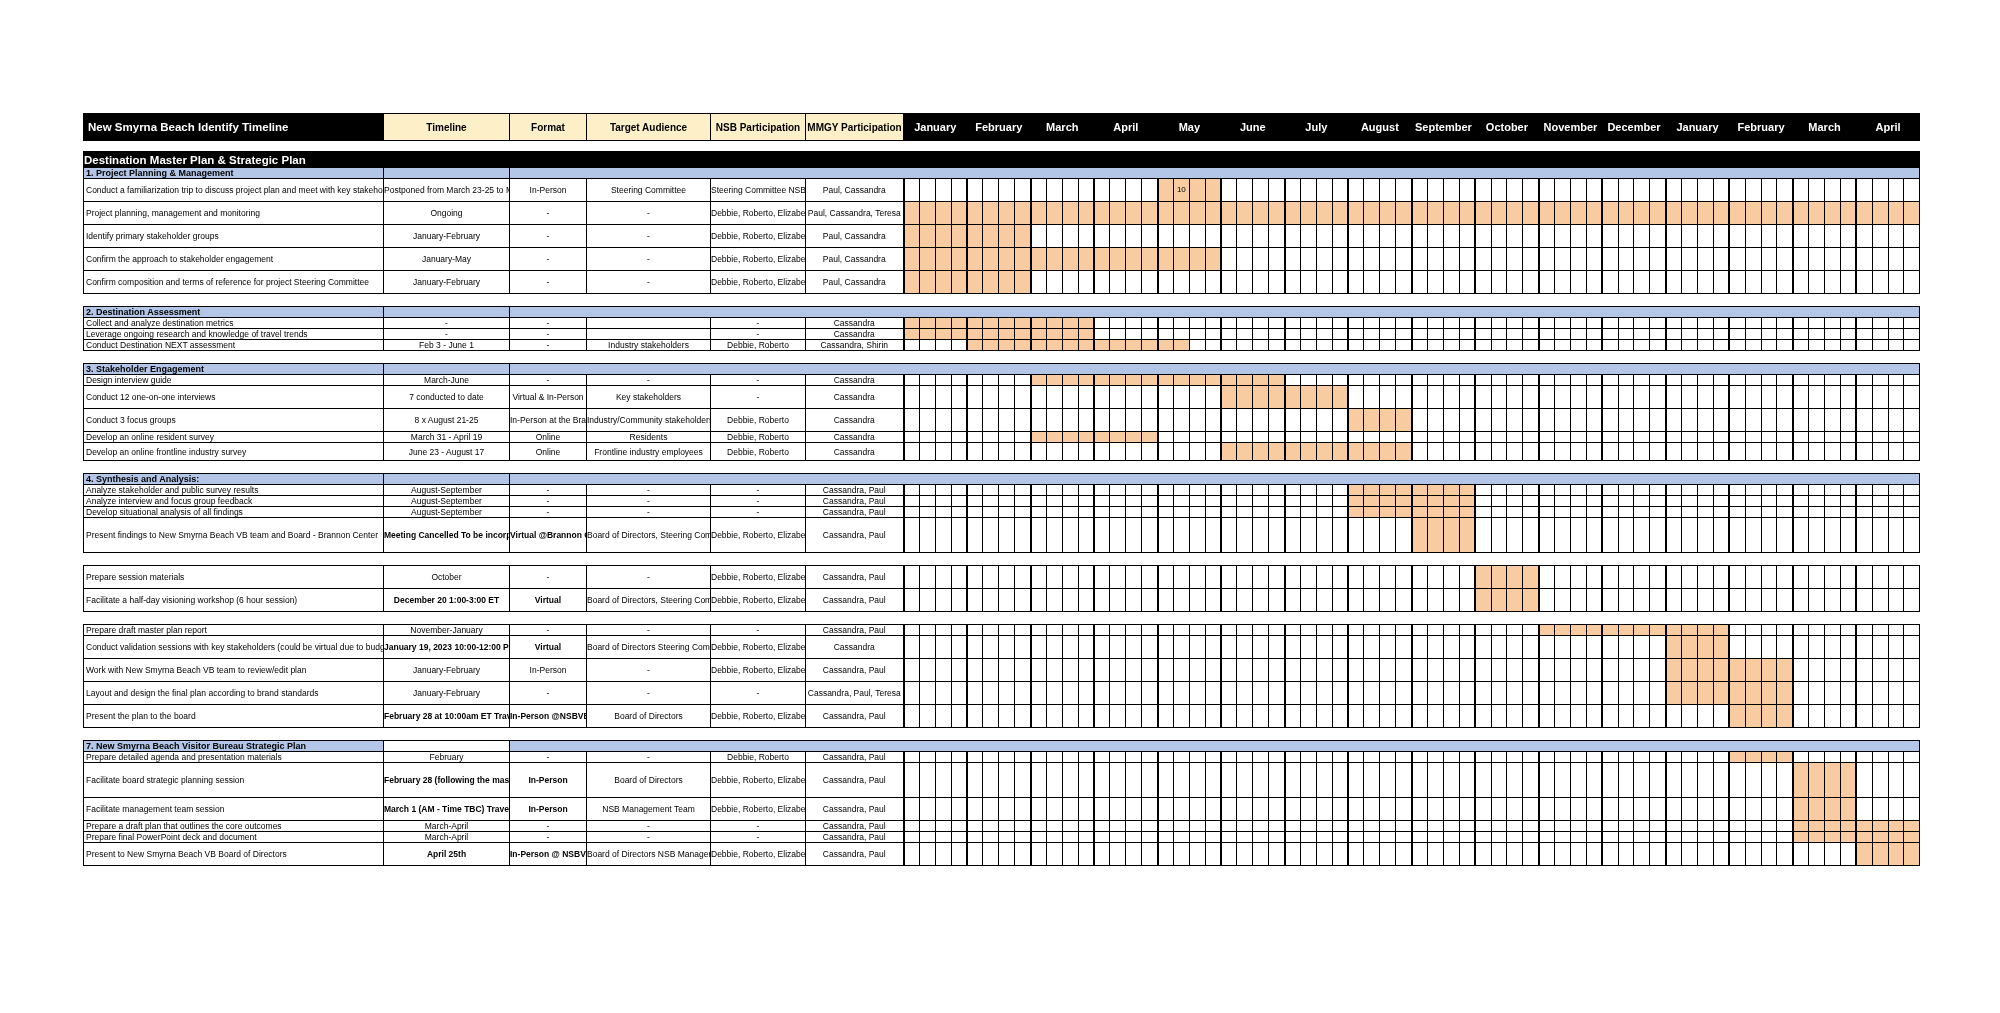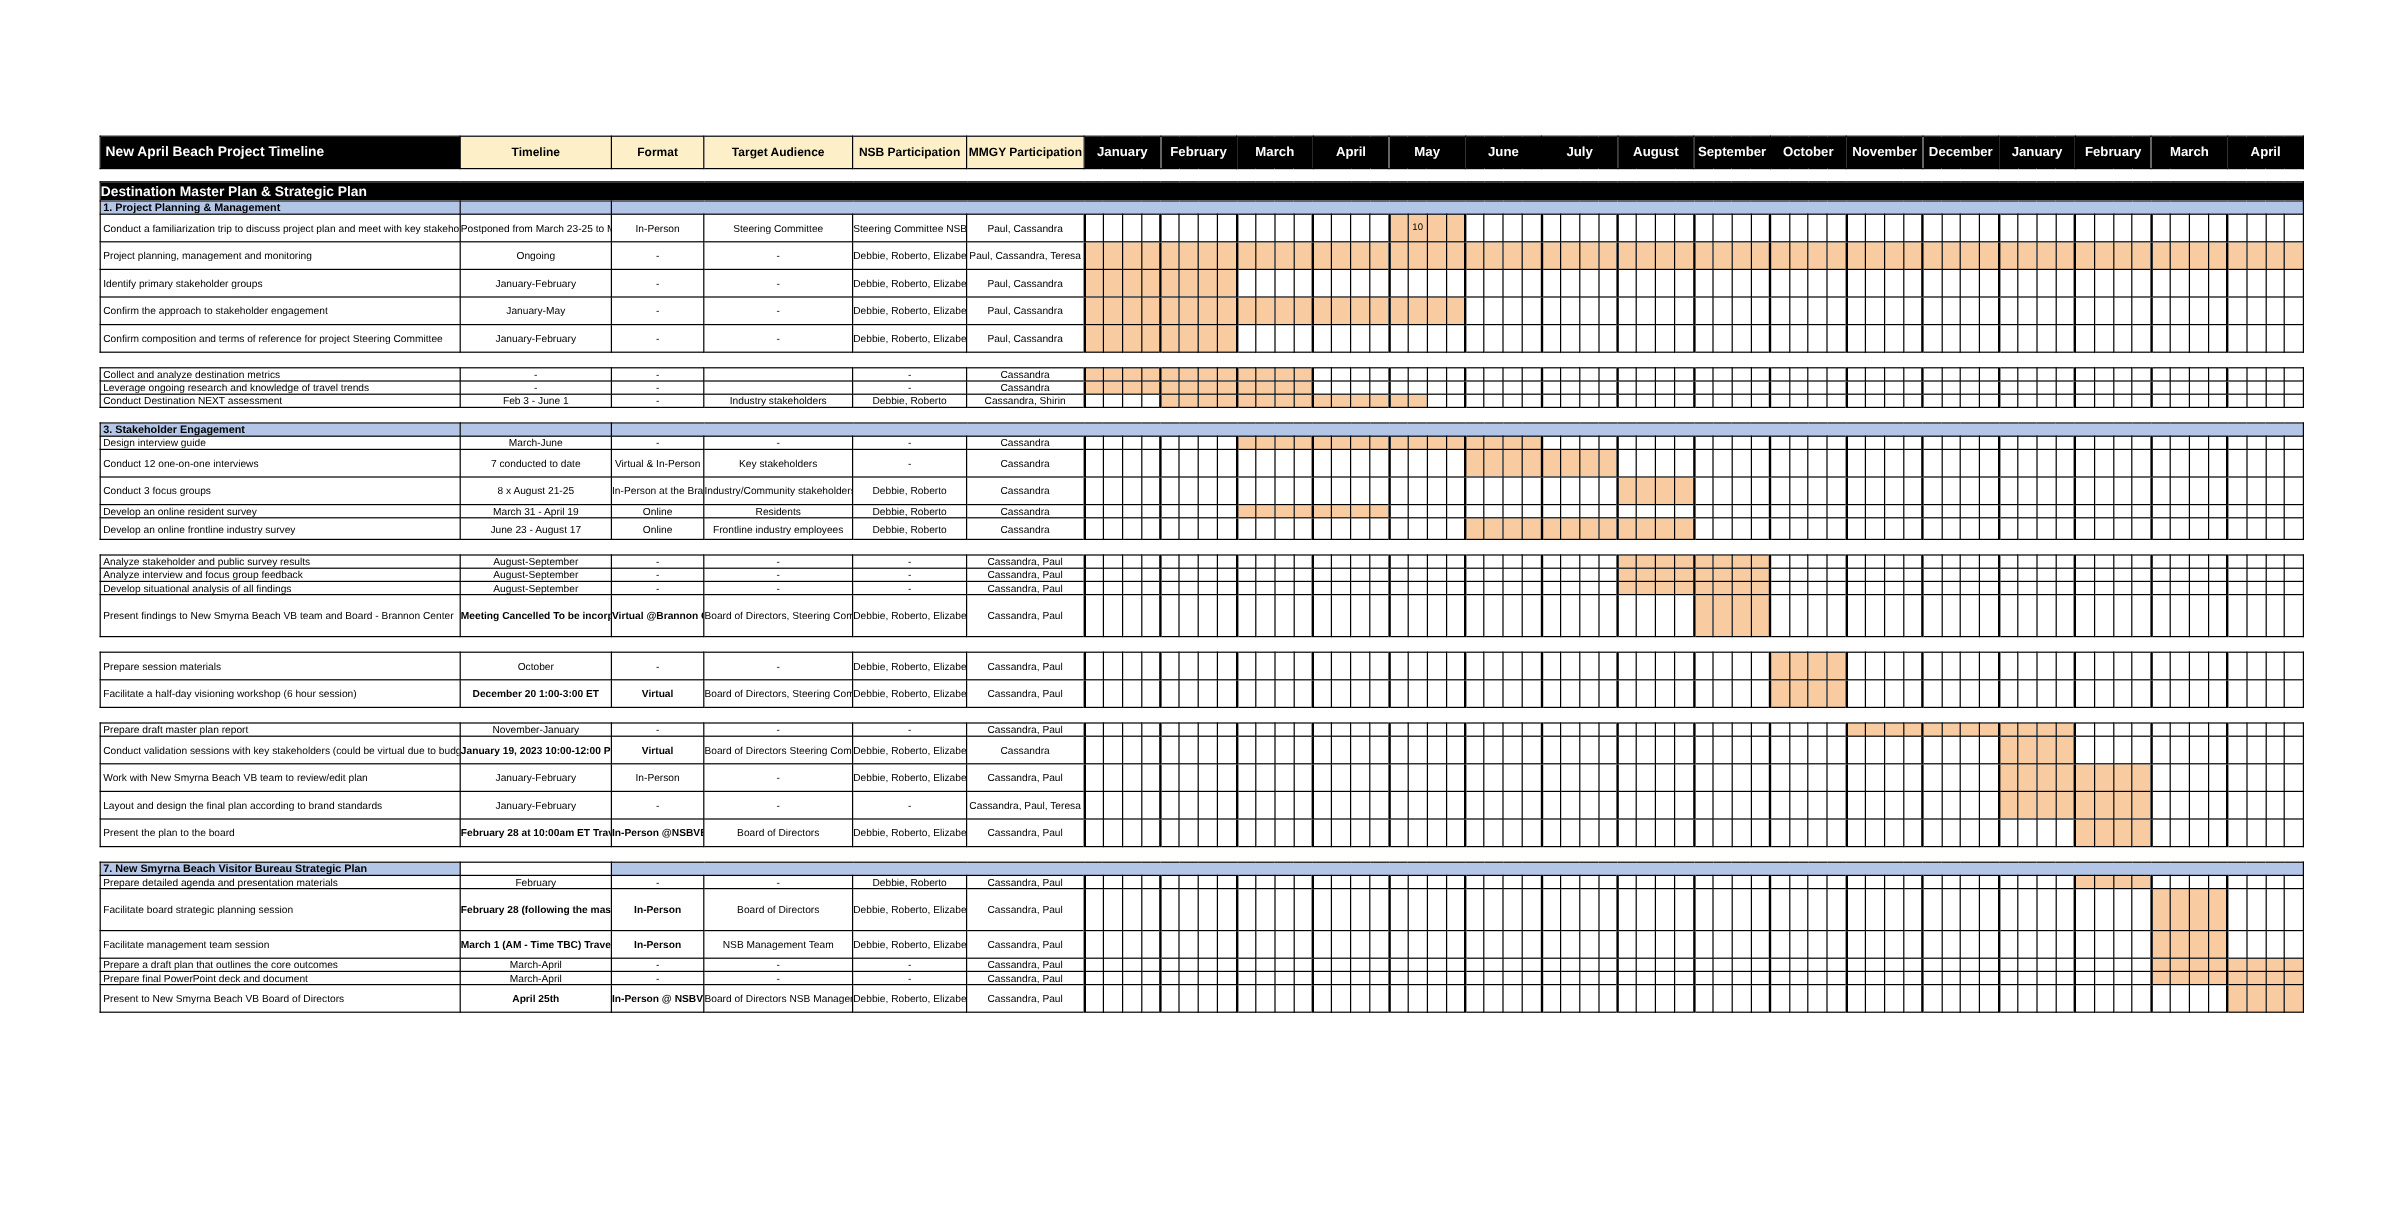--- a/index.html
+++ b/index.html
@@ -101,21 +101,21 @@
         <col style="width: 15.875px;">
         <col style="width: 15.875px;">
         <col style="width: 15.875px;">
         <col style="width: 15.875px;">
         <col style="width: 15.875px;">
         <col style="width: 15.875px;">
         <col style="width: 15.875px;">
       </colgroup>
     <tbody id="tbody">
       <tr class="hdr">
-        <td class="title">New April Beach Project Timeline</td>
+        <td class="title">New Smyrna Beach Identify Timeline</td>
         <td class="yel">Timeline</td>
         <td class="yel">Format</td>
         <td class="yel">Target Audience</td>
         <td class="yel">NSB Participation</td>
         <td class="yel">MMGY Participation</td>
         <td colspan="4">January</td>
         <td colspan="4">February</td>
         <td colspan="4">March</td>
         <td colspan="4">April</td>
         <td colspan="4">May</td>
@@ -498,20 +498,25 @@
           <td class="w wk"></td>
           <td class="w wk"></td>
           <td class="w m wk"></td>
           <td class="w wk"></td>
           <td class="w wk"></td>
           <td class="w wk"></td>
         </tr>
         <tr class="gap">
           <td colspan="70"></td>
         </tr>
+        <tr class="sect">
+          <td class="lbl">2. Destination Assessment</td>
+          <td></td>
+          <td colspan="68"></td>
+        </tr>
         <tr class="row h12">
           <td class="task">Collect and analyze destination metrics</td>
           <td>-</td>
           <td>-</td>
           <td></td>
           <td>-</td>
           <td>Cassandra</td>
           <td class="w m f wk"></td>
           <td class="w f wk"></td>
           <td class="w f wk"></td>
@@ -1085,20 +1090,25 @@
           <td class="w wk"></td>
           <td class="w wk"></td>
           <td class="w m wk"></td>
           <td class="w wk"></td>
           <td class="w wk"></td>
           <td class="w wk"></td>
         </tr>
         <tr class="gap">
           <td colspan="70"></td>
         </tr>
+        <tr class="sect">
+          <td class="lbl">4. Synthesis and Analysis:</td>
+          <td></td>
+          <td colspan="68"></td>
+        </tr>
         <tr class="row h12">
           <td class="task">Analyze stakeholder and public survey results</td>
           <td>August-September</td>
           <td>-</td>
           <td>-</td>
           <td>-</td>
           <td>Cassandra, Paul</td>
           <td class="w m wk"></td>
           <td class="w wk"></td>
           <td class="w wk"></td>

